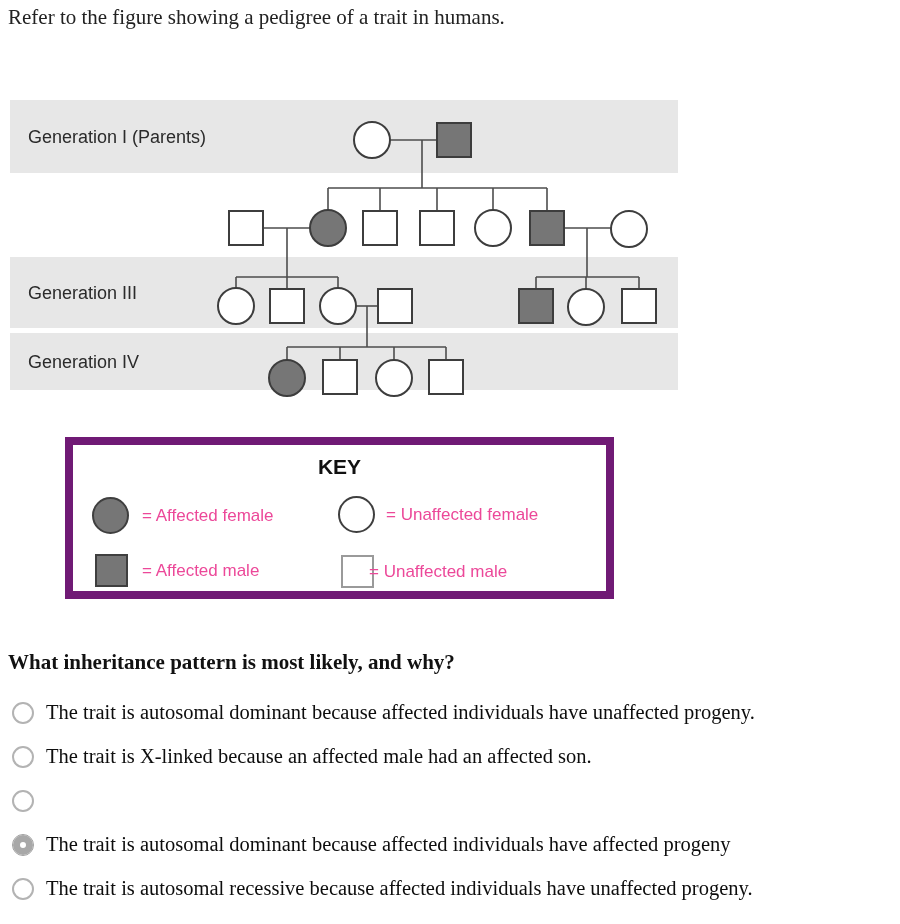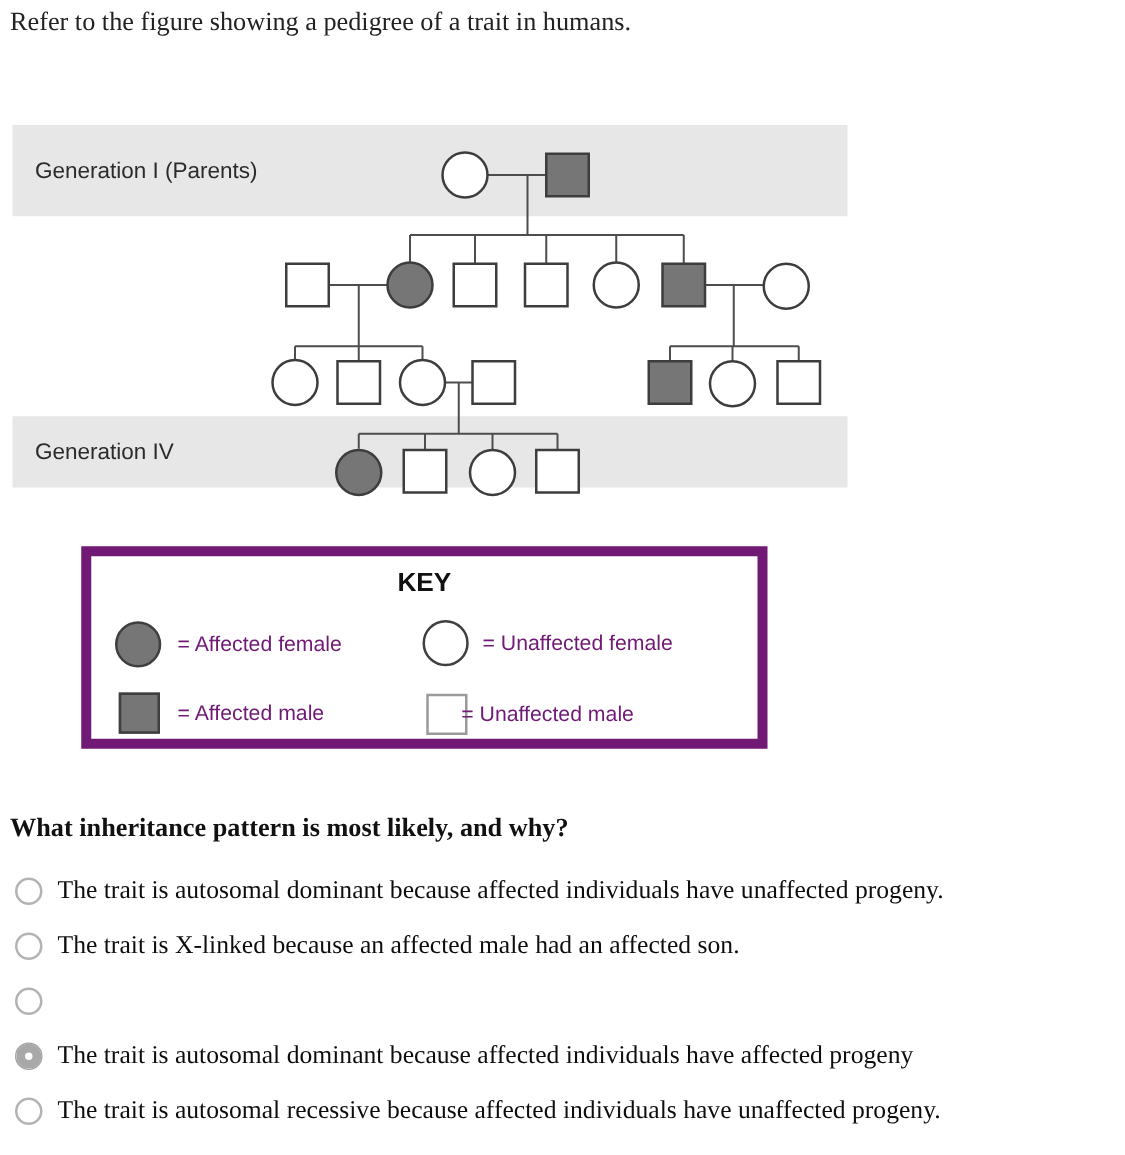--- a/index.html
+++ b/index.html
@@ -24,41 +24,44 @@
            border:8px solid #701a75;box-sizing:border-box;background:#fff;}
   .key-title{position:absolute;left:0;right:0;top:10px;text-align:center;
              font-family:"Liberation Sans",sans-serif;font-weight:bold;font-size:21px;color:#111;}
   .key-sym{position:absolute;box-sizing:border-box;}
   .key-circle{width:37px;height:37px;border-radius:50%;border:2px solid #3f3f3f;}
   .key-square{width:33px;height:33px;border:2px solid #3f3f3f;}
   .key-square.unaffected{border-color:#9a9a9a;}
   .affected{background:#767676;}
   .unaffected{background:#ffffff;}
   .key-label{position:absolute;transform:translateY(-50%);white-space:nowrap;
-             font-family:"Liberation Sans",sans-serif;font-size:17px;color:#701a75;}
+             font-family:"Liberation Sans",sans-serif;font-size:17px;color:#ec4899;}
 
   
   .question{position:absolute;left:8px;top:650px;margin:0;font-size:21px;color:#111;font-weight:bold;}
   .options{position:absolute;left:12px;top:698px;display:flex;flex-direction:column;gap:15px;}
   .option{display:flex;align-items:center;min-height:29px;cursor:pointer;}
   .radio{flex:0 0 auto;width:22px;height:22px;border-radius:50%;background:#fff;
          border:2px solid #b3b3b3;box-sizing:border-box;margin-right:12px;}
   .radio.selected{border:1px solid #a0a0a0;box-shadow:inset 0 0 0 7px #a8a8a8;}
   .option-label{font-size:20.5px;color:#0d0d0d;white-space:nowrap;}
 </style>
 </head>
 <body>
 
 <div class="page">
 
   <p class="instruction">Refer to the figure showing a pedigree of a trait in humans.</p>
 
   <div class="figure">
     <div class="band band1">
       <span class="gen-label">Generation I (Parents)</span>
+    </div>
+    <div class="band band3">
+      <span class="gen-label">Generation III</span>
     </div>
     <div class="band band4">
       <span class="gen-label">Generation IV</span>
     </div>
     <svg class="pedigree-svg" width="668" height="308" viewBox="0 0 668 308">
         <line x1="380" y1="40" x2="427" y2="40" stroke="#4d4d4d" stroke-width="1.6"></line>
         <line x1="412" y1="40" x2="412" y2="88" stroke="#4d4d4d" stroke-width="1.6"></line>
         <line x1="318" y1="88" x2="537" y2="88" stroke="#4d4d4d" stroke-width="1.6"></line>
         <line x1="318" y1="88" x2="318" y2="110" stroke="#4d4d4d" stroke-width="1.6"></line>
         <line x1="370" y1="88" x2="370" y2="111" stroke="#4d4d4d" stroke-width="1.6"></line>

